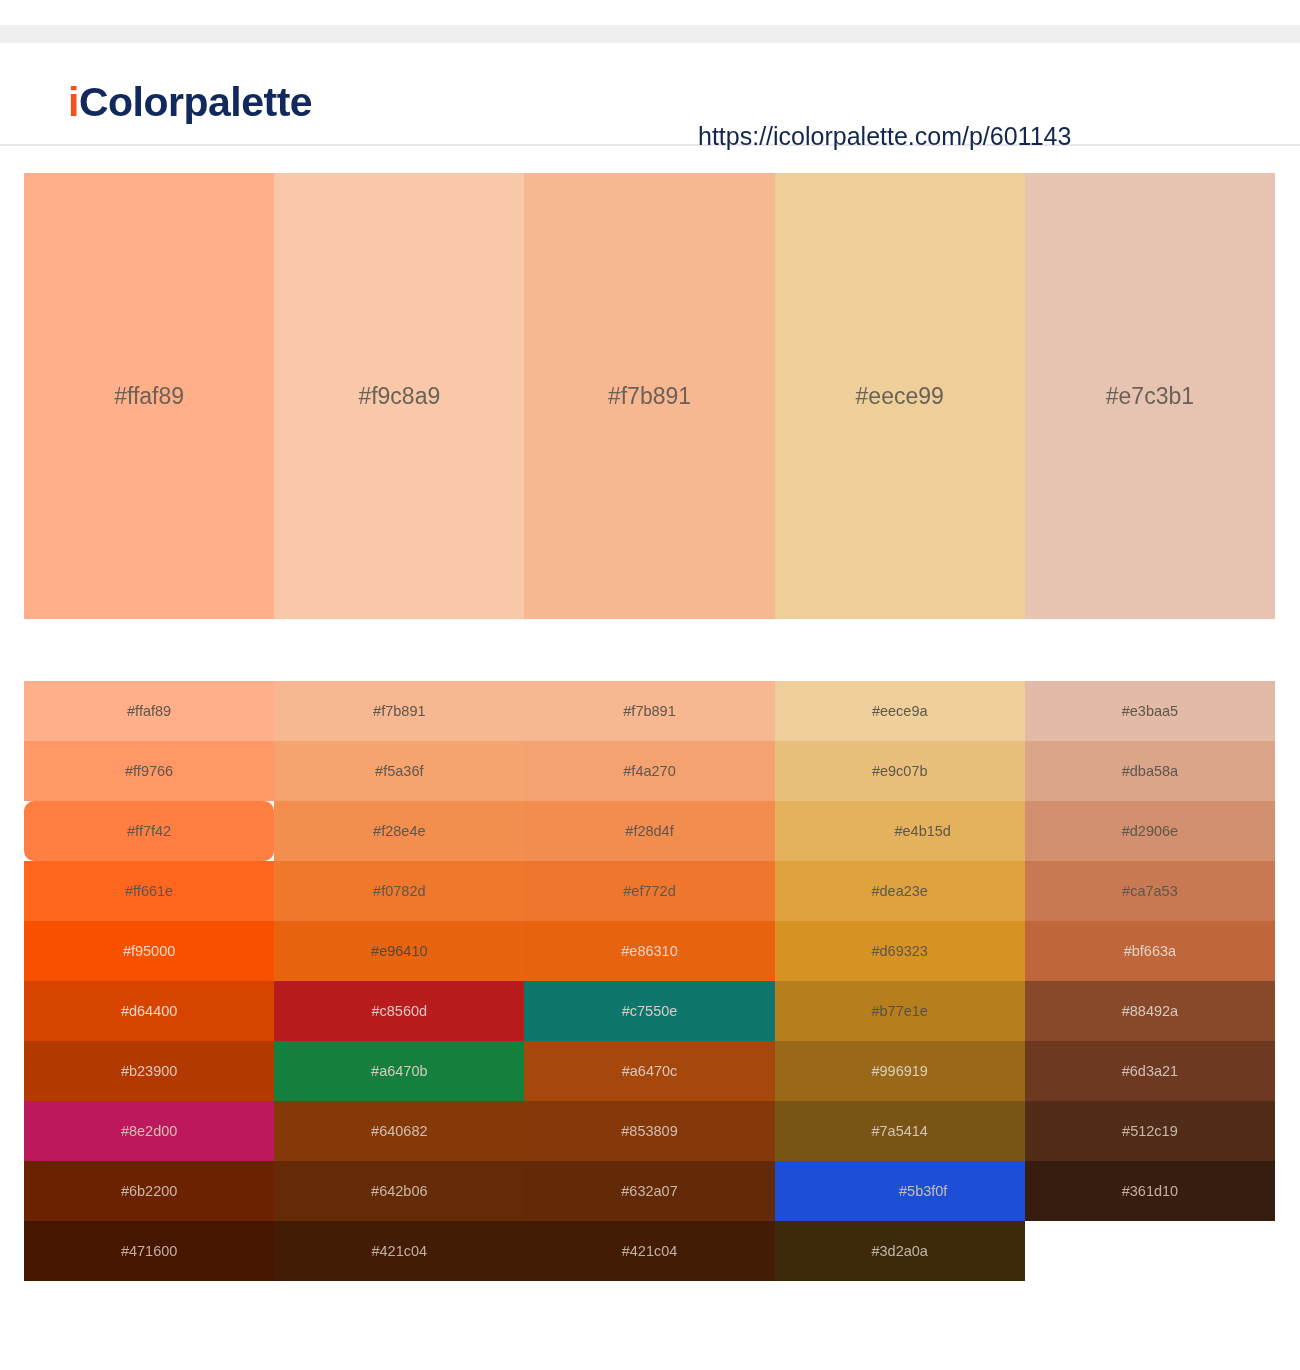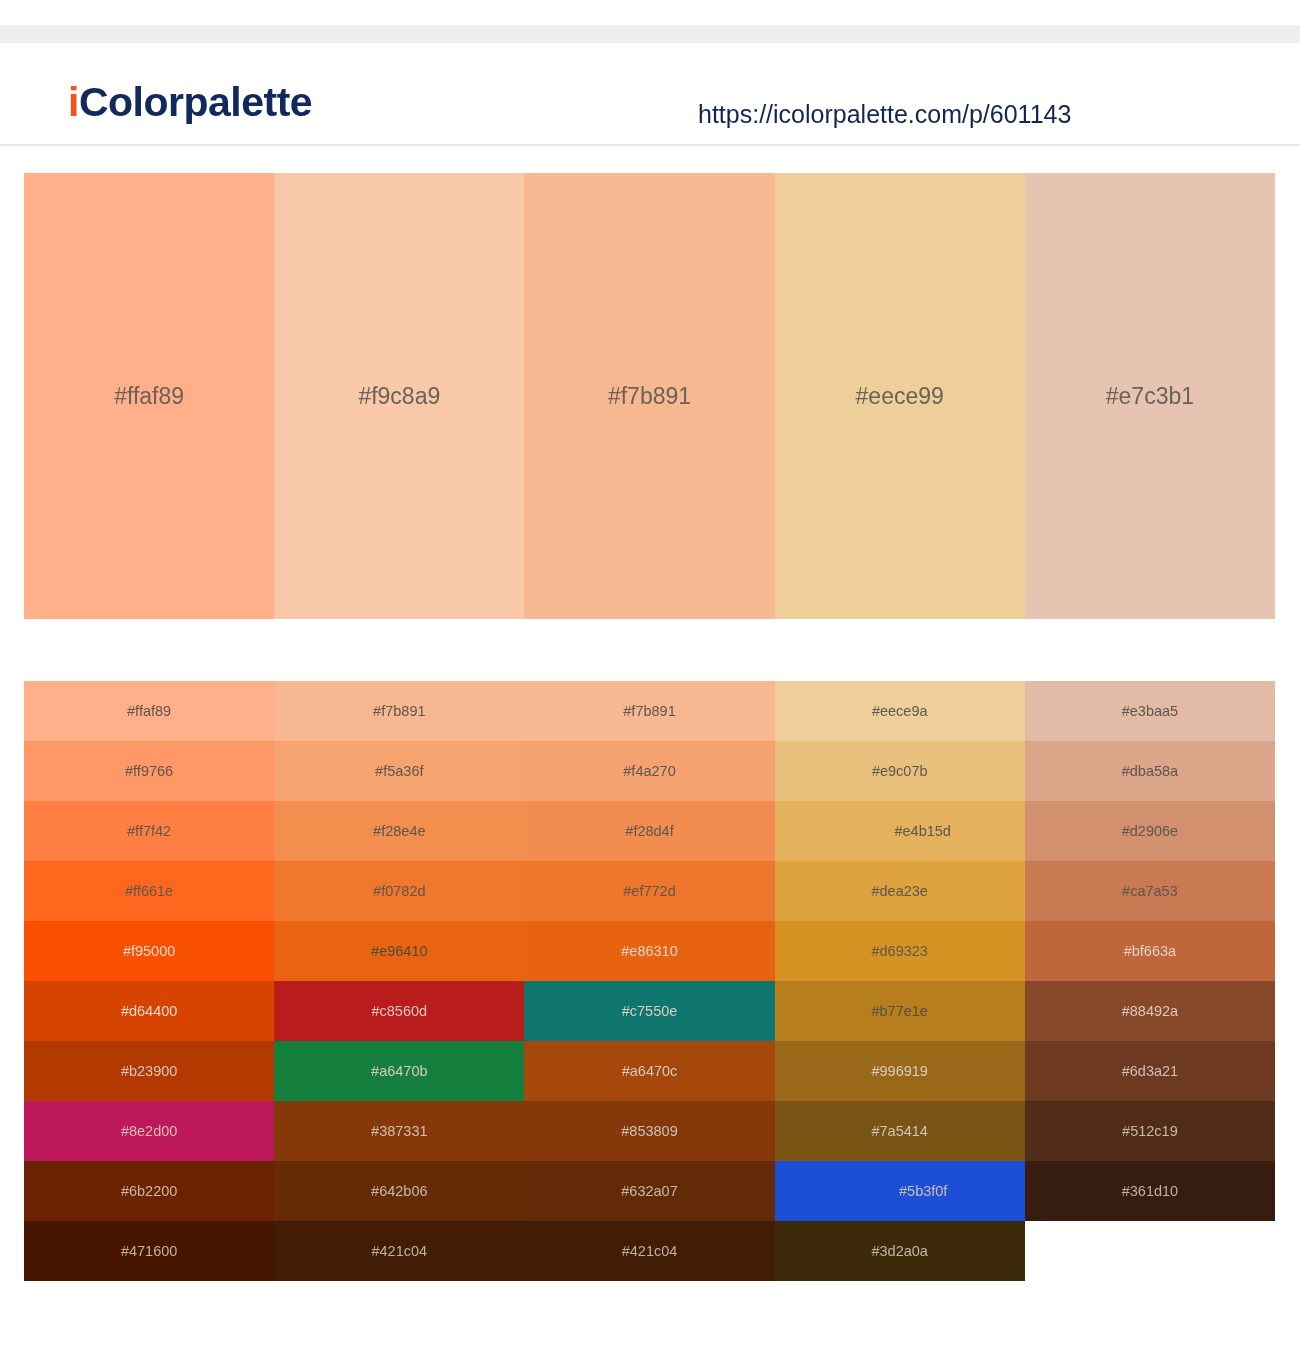--- a/index.html
+++ b/index.html
@@ -40,21 +40,21 @@
     font-size: 41px;
     font-weight: bold;
     letter-spacing: -0.5px;
     white-space: nowrap;
     line-height: 54px;
   }
   .logo .logo-i { color: #f4511e; }
   .logo .logo-rest { color: #11295c; }
   .site-url {
     position: absolute;
-    left: 698px; top: 56px;
+    left: 698px; top: 78px;
     font-size: 25px;
     color: #12264f;
     white-space: nowrap;
     line-height: 30px;
   }
 
   
   .hero-strip {
     position: absolute;
     left: 24px; top: 148px;
@@ -132,38 +132,38 @@
       </div>
       <div class="hero-cell" style="background: rgb(231, 195, 177);">
         <div class="hero-label" style="color: rgb(107, 98, 87);">#e7c3b1</div>
       </div>
     </div>
 
   <div class="grid">
       <div class="grid-col">
         <div class="grid-cell" style="background: rgb(255, 175, 137); color: rgb(93, 87, 79);">#ffaf89</div>
         <div class="grid-cell" style="background: rgb(255, 151, 102); color: rgb(93, 87, 79);">#ff9766</div>
-        <div class="grid-cell" style="background: rgb(255, 127, 66); color: rgb(93, 87, 79);">#ff7f42</div>
+        <div class="grid-cell" style="background: rgb(255, 127, 66); color: rgb(93, 87, 79); border-radius: 10px;">#ff7f42</div>
         <div class="grid-cell" style="background: rgb(255, 102, 30); color: rgb(93, 87, 79);">#ff661e</div>
         <div class="grid-cell" style="background: rgb(249, 80, 0); color: rgb(232, 217, 207);">#f95000</div>
         <div class="grid-cell" style="background: rgb(214, 68, 0); color: rgb(232, 217, 207);">#d64400</div>
         <div class="grid-cell" style="background: rgb(178, 57, 0); color: rgb(216, 200, 189);">#b23900</div>
         <div class="grid-cell" style="background: #be185d; color: rgb(208, 191, 180);">#8e2d00</div>
         <div class="grid-cell" style="background: rgb(107, 34, 0); color: rgb(201, 183, 171);">#6b2200</div>
         <div class="grid-cell" style="background: rgb(71, 22, 0); color: rgb(194, 175, 162);">#471600</div>
       </div>
       <div class="grid-col">
         <div class="grid-cell" style="background: rgb(247, 184, 145); color: rgb(93, 87, 79);">#f7b891</div>
         <div class="grid-cell" style="background: rgb(245, 163, 111); color: rgb(93, 87, 79);">#f5a36f</div>
         <div class="grid-cell" style="background: rgb(242, 142, 78); color: rgb(93, 87, 79);">#f28e4e</div>
         <div class="grid-cell" style="background: rgb(240, 120, 45); color: rgb(93, 87, 79);">#f0782d</div>
         <div class="grid-cell" style="background: rgb(233, 100, 16); color: rgb(79, 74, 67);">#e96410</div>
         <div class="grid-cell" style="background: #b91c1c; color: rgb(221, 204, 194);">#c8560d</div>
         <div class="grid-cell" style="background: #15803d; color: rgb(216, 200, 189);">#a6470b</div>
-        <div class="grid-cell" style="background: rgb(133, 57, 9); color: rgb(208, 191, 180);">#387331</div>
+        <div class="grid-cell" style="background: rgb(133, 57, 9); color: rgb(208, 191, 180);">#640682</div>
         <div class="grid-cell" style="background: rgb(100, 43, 6); color: rgb(201, 183, 171);">#642b06</div>
         <div class="grid-cell" style="background: rgb(66, 28, 4); color: rgb(194, 175, 162);">#421c04</div>
       </div>
       <div class="grid-col">
         <div class="grid-cell" style="background: rgb(247, 184, 145); color: rgb(93, 87, 79);">#f7b891</div>
         <div class="grid-cell" style="background: rgb(244, 162, 112); color: rgb(93, 87, 79);">#f4a270</div>
         <div class="grid-cell" style="background: rgb(242, 141, 79); color: rgb(93, 87, 79);">#f28d4f</div>
         <div class="grid-cell" style="background: rgb(239, 119, 45); color: rgb(93, 87, 79);">#ef772d</div>
         <div class="grid-cell" style="background: rgb(232, 99, 16); color: rgb(226, 210, 200);">#e86310</div>
         <div class="grid-cell" style="background: #0f766e; color: rgb(221, 204, 194);">#c7550e</div>

